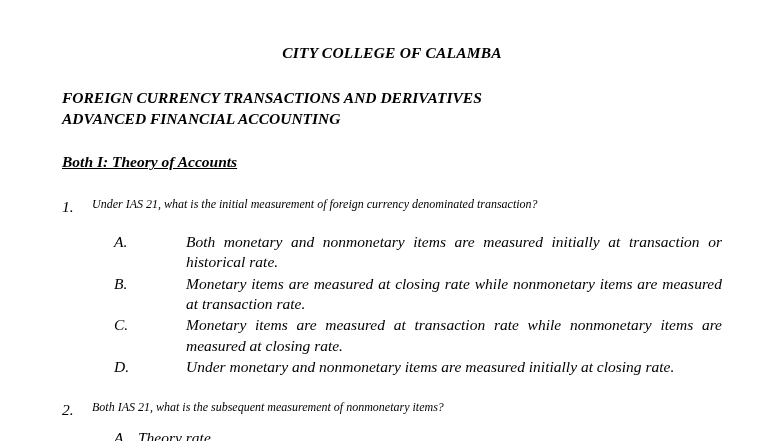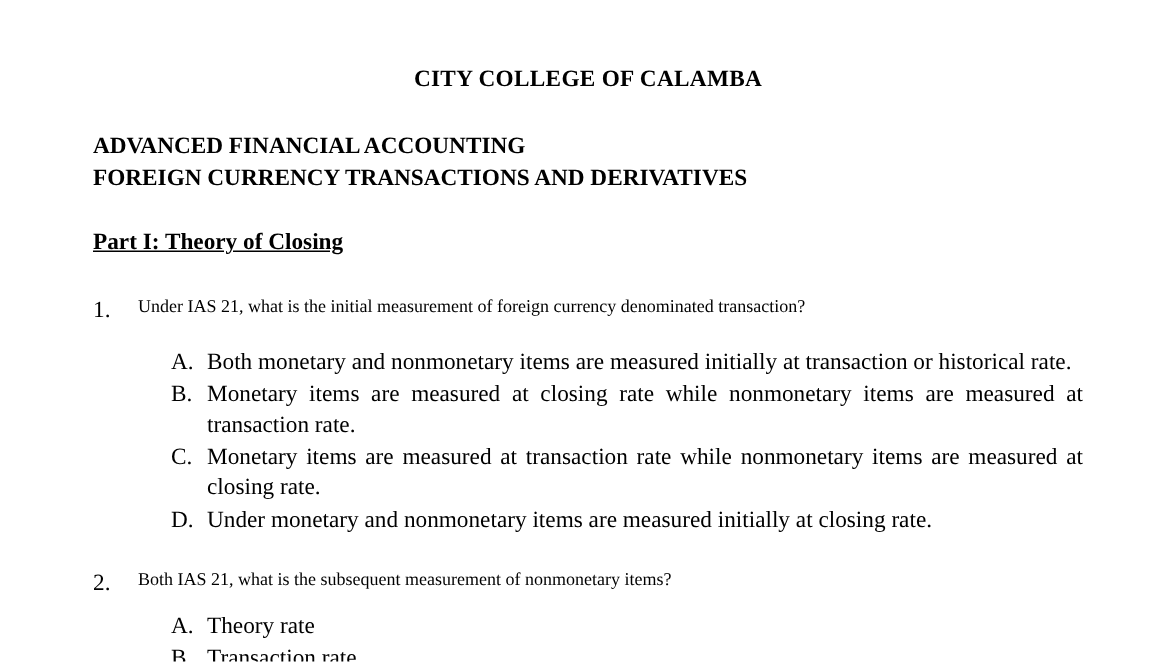--- a/index.html
+++ b/index.html
@@ -13,20 +13,21 @@
     font-family: "Liberation Serif", serif;
     color: #000000;
     overflow: hidden;
   }
   .page {
     position: relative;
     width: 784px;
     height: 441px;
     box-sizing: border-box;
     padding: 44px 62px 0 62px;
+    font-style: italic;
   }
   .doc-title {
     text-align: center;
     font-weight: bold;
     font-size: 15.5px;
     letter-spacing: 0.2px;
     margin: 0 0 26px 0;
   }
   .course-block {
     margin: 0 0 24px 0;
@@ -73,38 +74,38 @@
     width: 24px;
     flex: 0 0 24px;
   }
   .c-text {
     flex: 1;
     text-align: justify;
     text-justify: inter-word;
   }
   .q-block-1 { margin-bottom: 22px; }
   .q-block-2 { margin-bottom: 0; }
-  .q1-choices .c-text { text-align: justify; }
+  .q1-choices .c-text { text-align: justify; margin-left: 48px; }
   .q2-choices { margin-top: 6px; }
   .q2-choices .c-text { text-align: left; }
   .spacer-sm { height: 6px; }
 </style>
 </head>
 <body>
 
 <div class="page">
 
   <div class="doc-title">CITY COLLEGE OF CALAMBA</div>
 
   <div class="course-block">
+    <div class="course-line">FOREIGN CURRENCY TRANSACTIONS AND DERIVATIVES</div>
     <div class="course-line">ADVANCED FINANCIAL ACCOUNTING</div>
-    <div class="course-line">FOREIGN CURRENCY TRANSACTIONS AND DERIVATIVES</div>
   </div>
 
-  <div class="part-heading">Part I: Theory of Closing</div>
+  <div class="part-heading">Both I: Theory of Accounts</div>
 
   <div class="q-block-1">
     <div class="question">
       <div class="q-num">1.</div>
       <div class="q-text">Under IAS 21, what is the initial measurement of foreign currency denominated transaction?</div>
     </div>
     <div class="spacer-sm"></div>
     <div class="choices q1-choices">
       <div class="choice">
         <div class="c-letter">A.</div>

